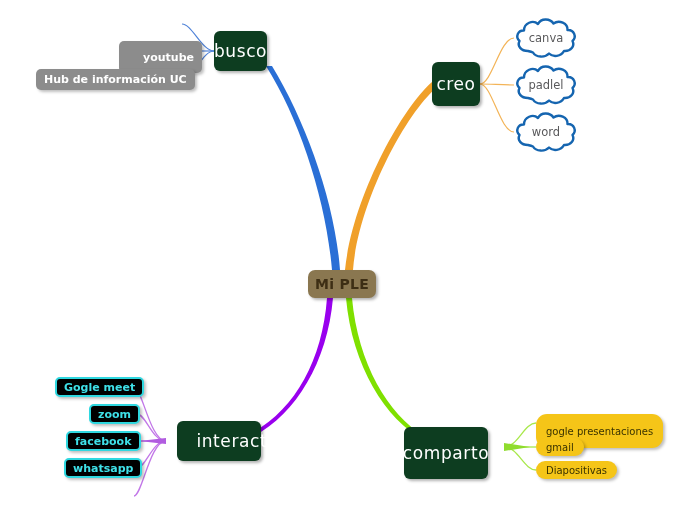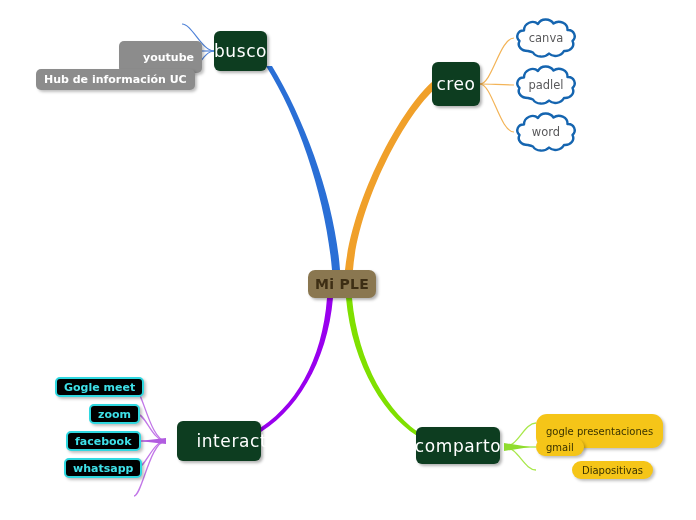--- a/index.html
+++ b/index.html
@@ -218,29 +218,29 @@
 
   <div class="node navy-chip" style="left:66px; top:431px; height:20px;">
     <span>facebook</span>
   </div>
 
   <div class="node navy-chip" style="left:64px; top:458px; height:20px;">
     <span>whatsapp</span>
   </div>
 
 
-  <div class="node branch-node" style="left:416px; top:427px; width:84px; height:37px;">
+  <div class="node branch-node" style="left:404px; top:427px; width:84px; height:52px;">
     <span>comparto</span>
   </div>
 
   <div class="node yellow-pill" style="left:536px; top:414px; height:34px;">
     <span>gogle presentaciones</span>
   </div>
 
   <div class="node yellow-pill" style="left:536px; top:438px; height:18px;">
     <span>gmail</span>
   </div>
 
-  <div class="node yellow-pill" style="left:536px; top:461px; height:18px;margin-left:36px;">
+  <div class="node yellow-pill" style="left:536px; top:461px; height:18px;">
     <span>Diapositivas</span>
   </div>
 
 </div>
 
 </body></html>

